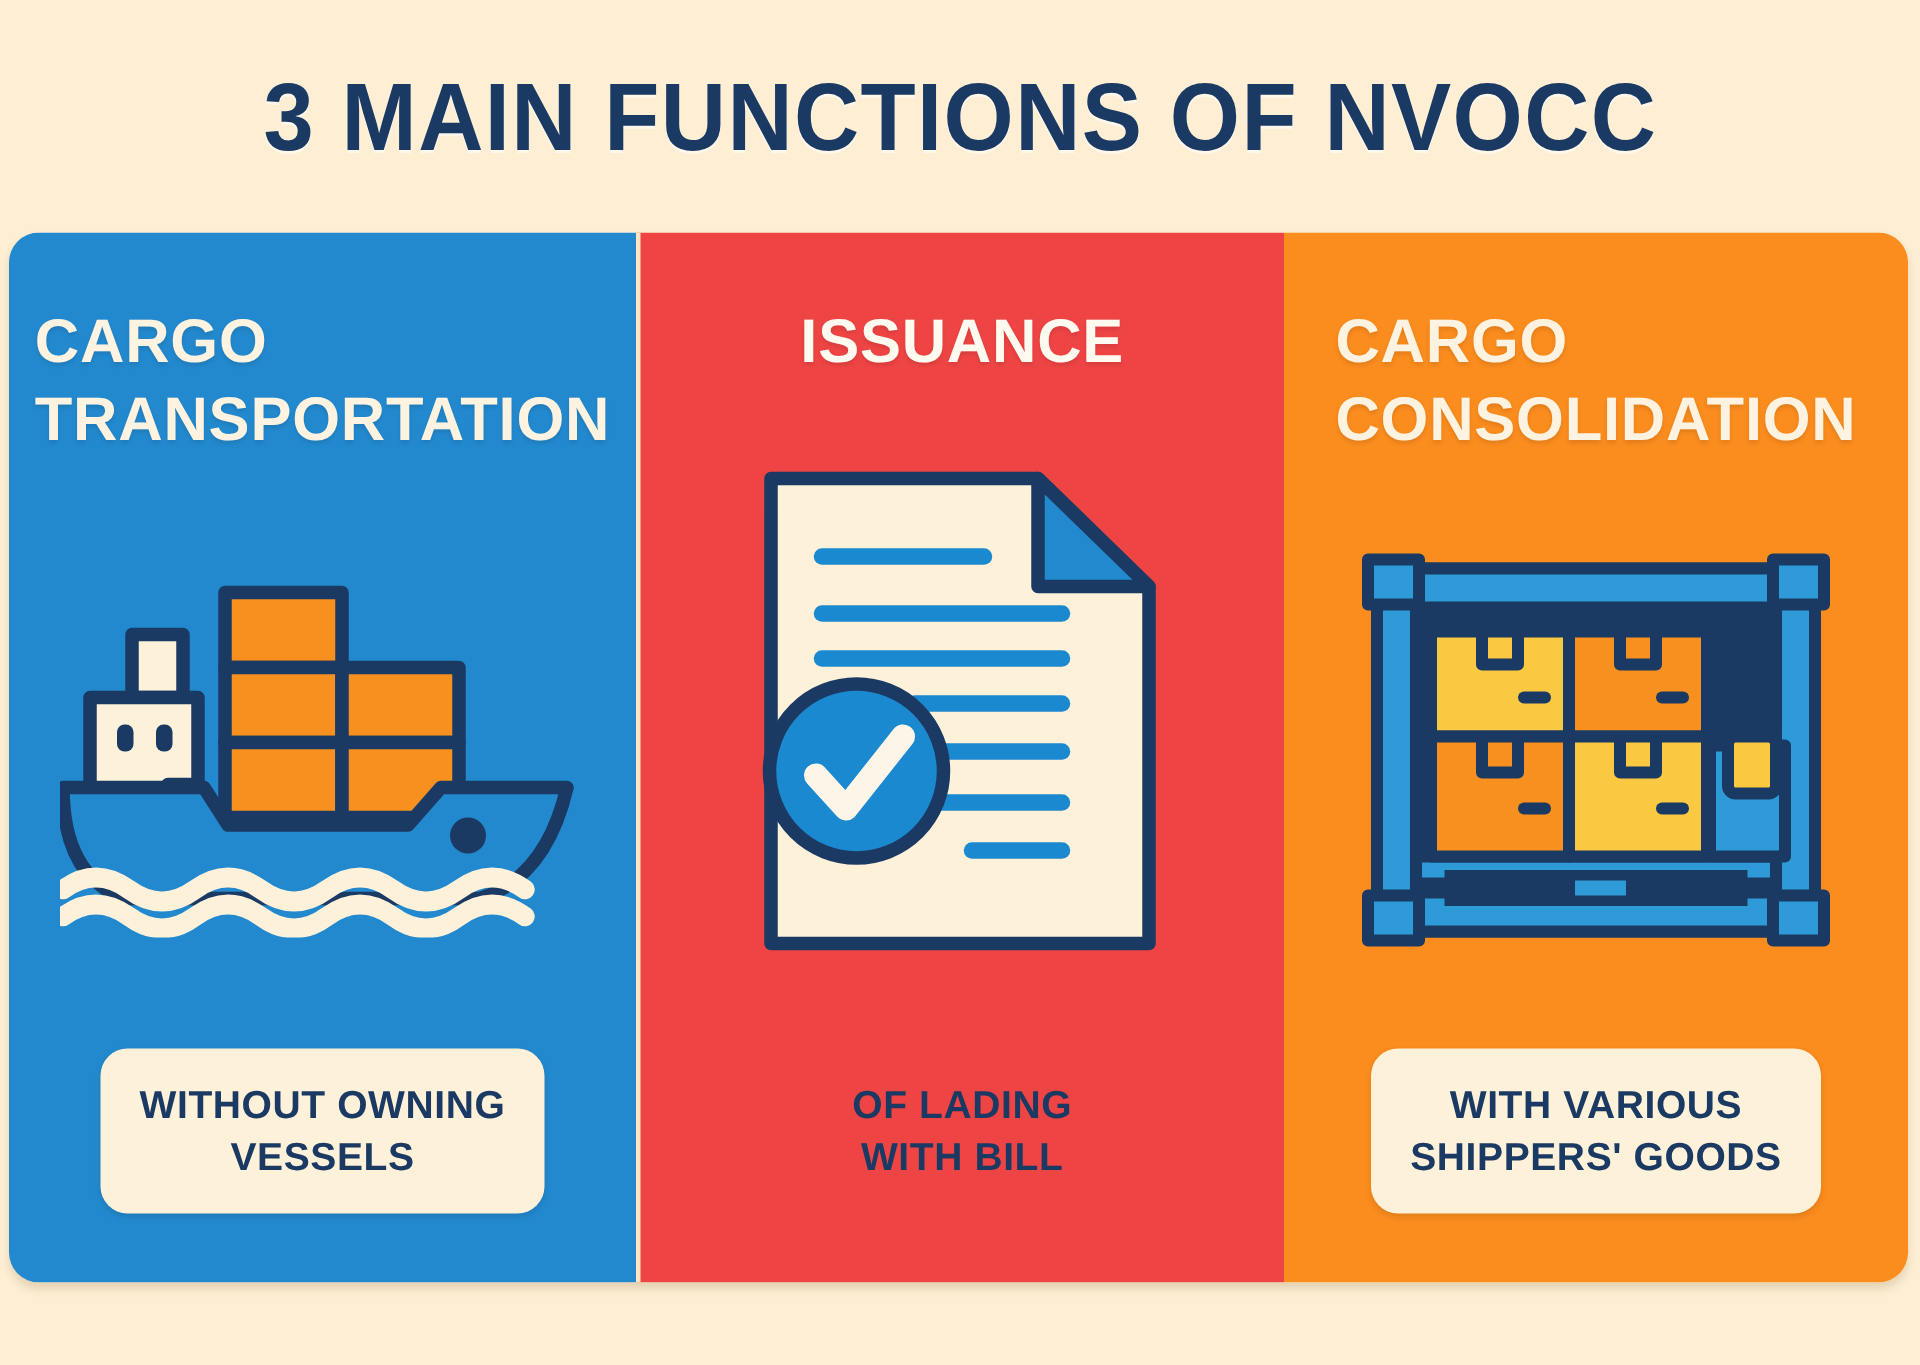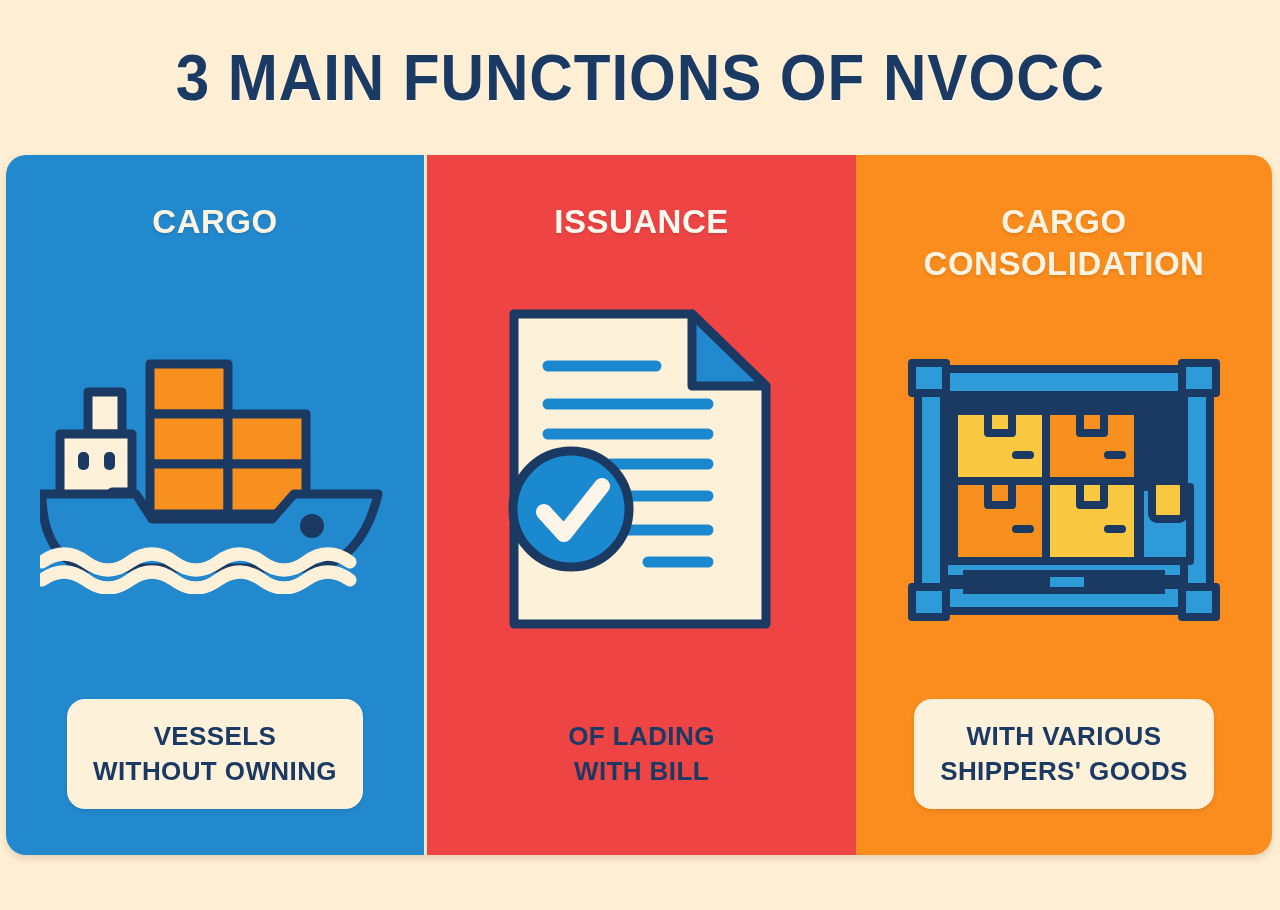--- a/index.html
+++ b/index.html
@@ -61,24 +61,24 @@
     display: flex;
     flex-direction: column;
     align-items: center;
   }
   .panel-1 { width: 419px; background: #2389ce; }
   .panel-2 { width: 430px; background: #ef4444; border-left: 3px solid #f7e6c4; }
   .panel-3 { width: 417px; background: #fb8c1e; }
 
   .panel-heading {
     margin-top: 46px;
-    text-align: center;
+    text-align: left;
     font-family: "Liberation Sans", sans-serif;
     font-weight: bold;
-    font-size: 33px;
+    font-size: 41px;
     line-height: 1.28;
     letter-spacing: 0.5px;
     color: #fdf3e0;
     text-transform: uppercase;
     text-shadow: 0 2px 3px rgba(0,0,0,0.10);
     padding: 0 14px;
   }
   .panel-2 .panel-heading { color: #fffaf0; }
 
   .icon-area {
@@ -119,20 +119,21 @@
   <div class="title-bar">
     <div class="title">3 MAIN FUNCTIONS OF NVOCC</div>
   </div>
 
   <div class="panels">
 
     <div class="panel panel-1">
 
       <div class="panel-heading">
         <div>CARGO</div>
+        <div>TRANSPORTATION</div>
       </div>
 
       <div class="icon-area">
         <span>
           <svg width="350" height="250" viewBox="0 0 350 250" aria-hidden="true">
 
             <g stroke="#1b3a63" stroke-width="9" stroke-linejoin="round">
               <rect x="110" y="20" width="78" height="50" fill="#f7901e"></rect>
               <rect x="110" y="70" width="78" height="50" fill="#f7901e"></rect>
               <rect x="110" y="120" width="78" height="50" fill="#f7901e"></rect>
@@ -150,22 +151,22 @@
             <path d="M2 150 q0 60 42 74 h236 q44 -14 58 -74 h-84 l-22 25 h-120 l-16 -25 z" fill="#2389ce" stroke="#1b3a63" stroke-width="9" stroke-linejoin="round"></path>
             <circle cx="272" cy="182" r="12" fill="#1b3a63"></circle>
 
             <path d="M2 218 q22 -16 44 0 t44 0 t44 0 t44 0 t44 0 t44 0 t44 0" fill="none" stroke="#fdf1d9" stroke-width="13" stroke-linecap="round"></path>
             <path d="M2 236 q22 -16 44 0 t44 0 t44 0 t44 0 t44 0 t44 0 t44 0" fill="none" stroke="#fdf1d9" stroke-width="13" stroke-linecap="round"></path>
           </svg>
         </span>
       </div>
 
       <div class="caption badge">
+        <div>WITHOUT OWNING</div>
         <div>VESSELS</div>
-        <div>WITHOUT OWNING</div>
       </div>
     </div>
 
     <div class="panel panel-2">
 
       <div class="panel-heading">
         <div>ISSUANCE</div>
       </div>
 
       <div class="icon-area">

